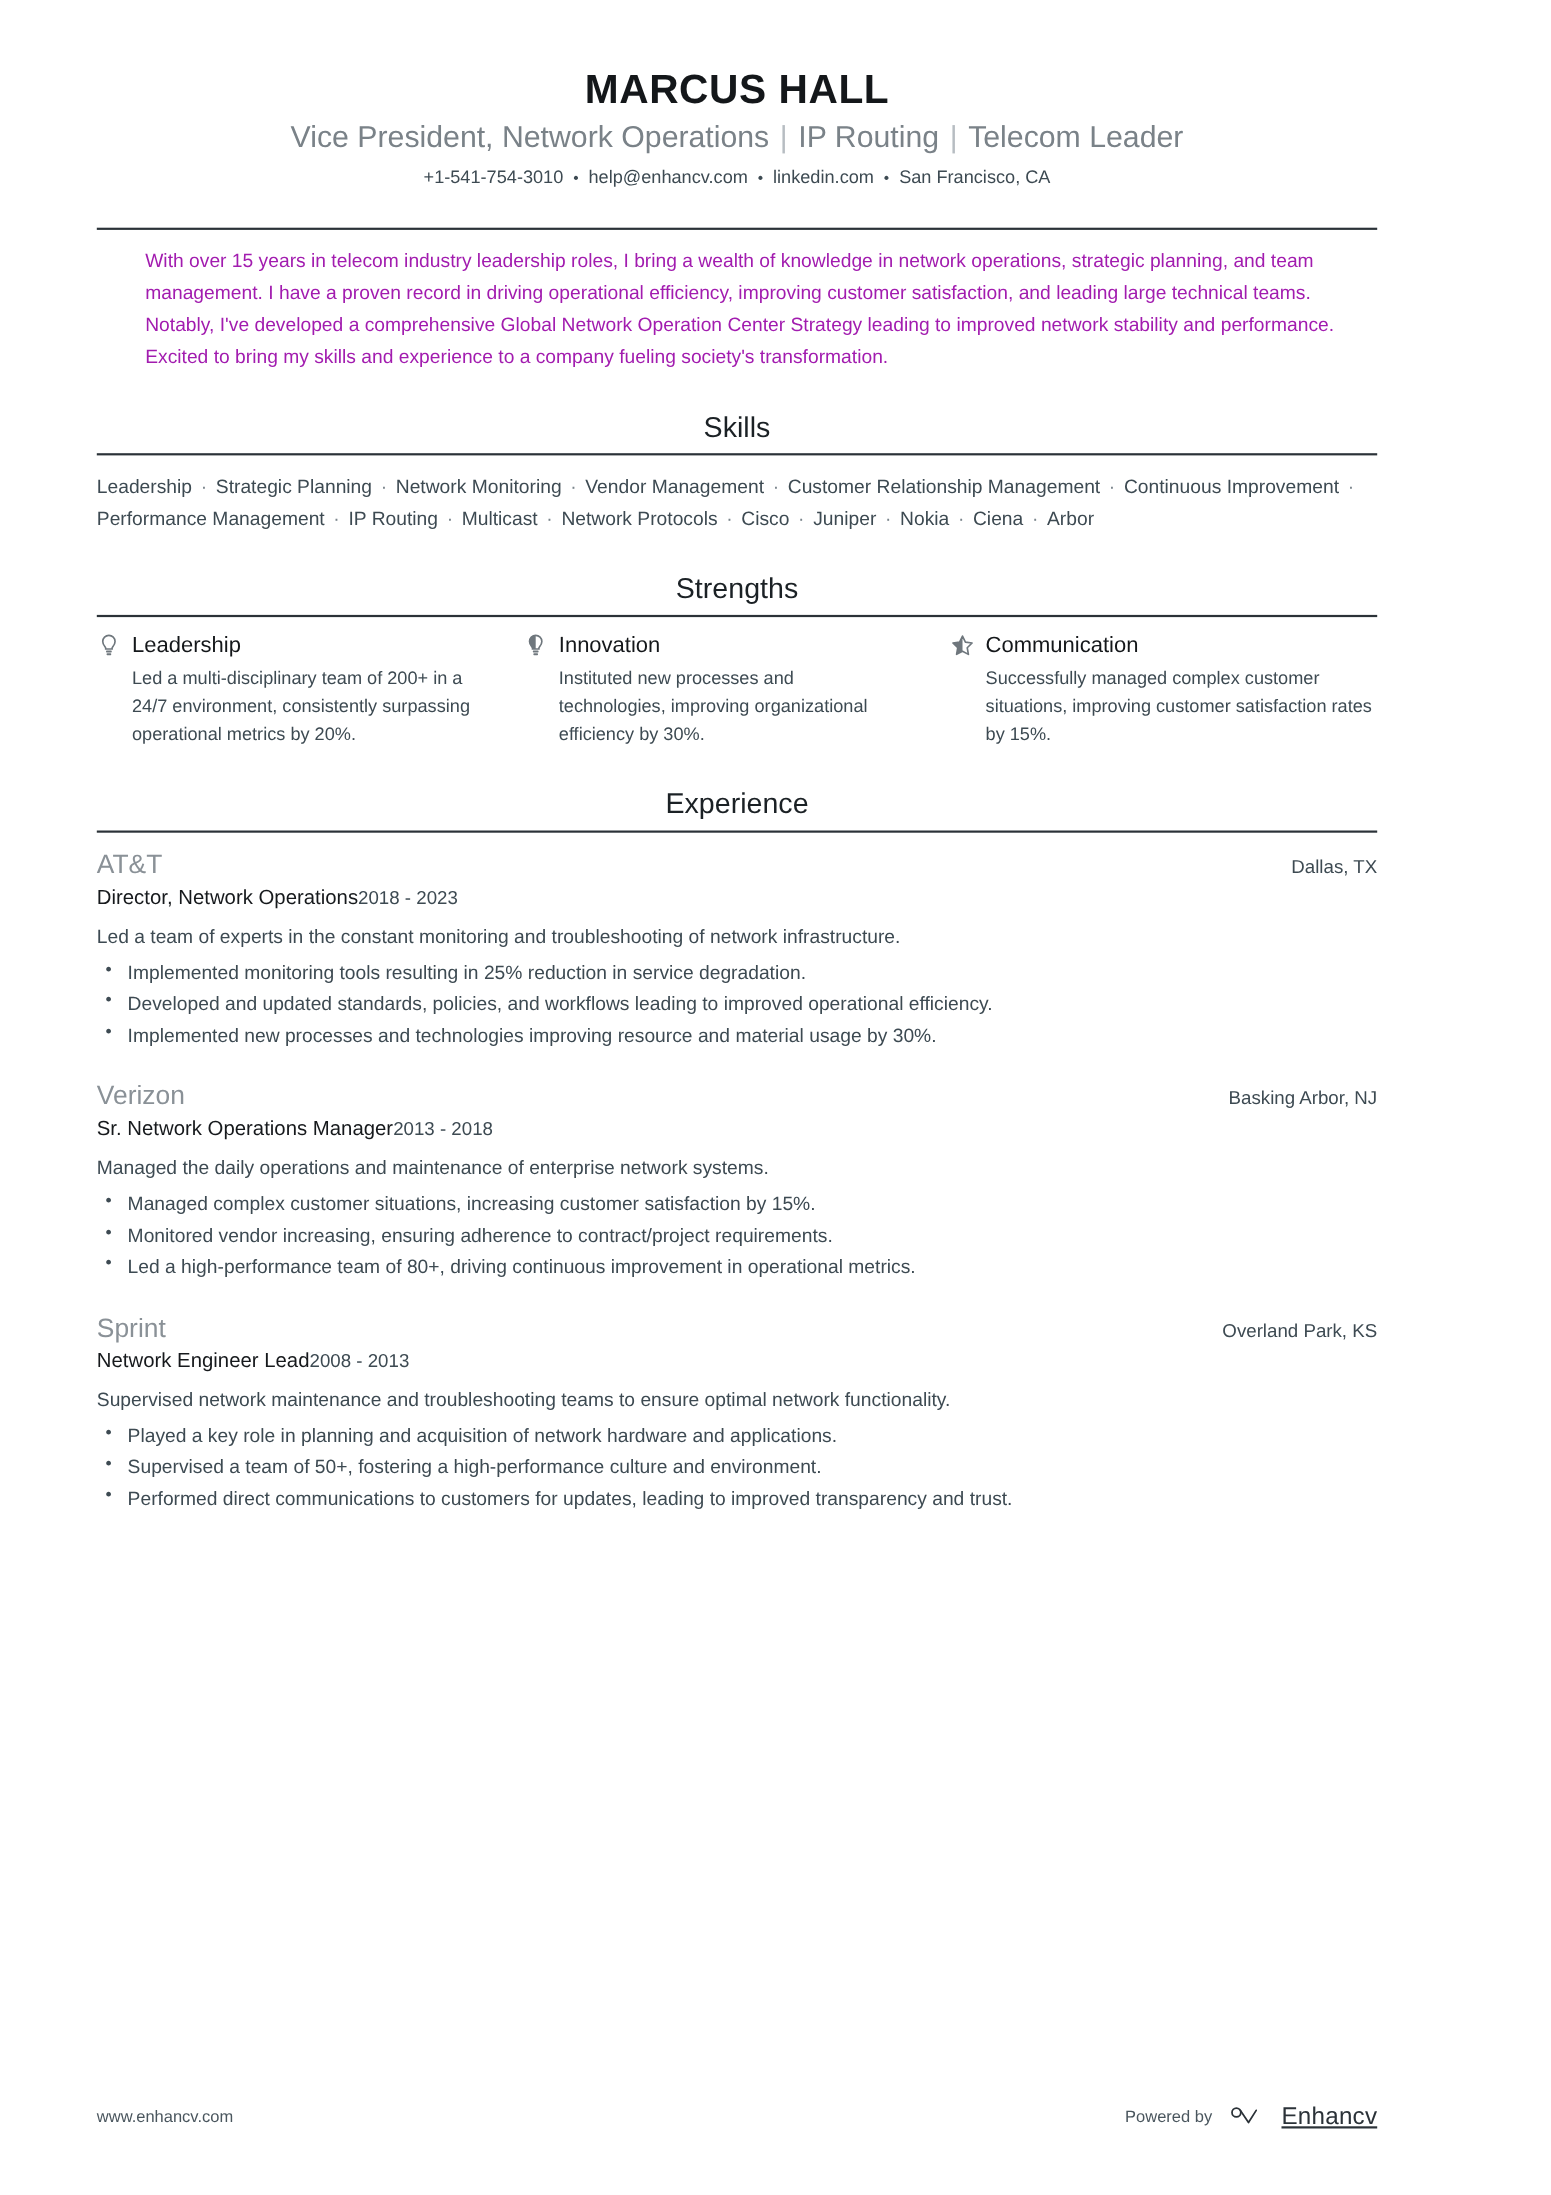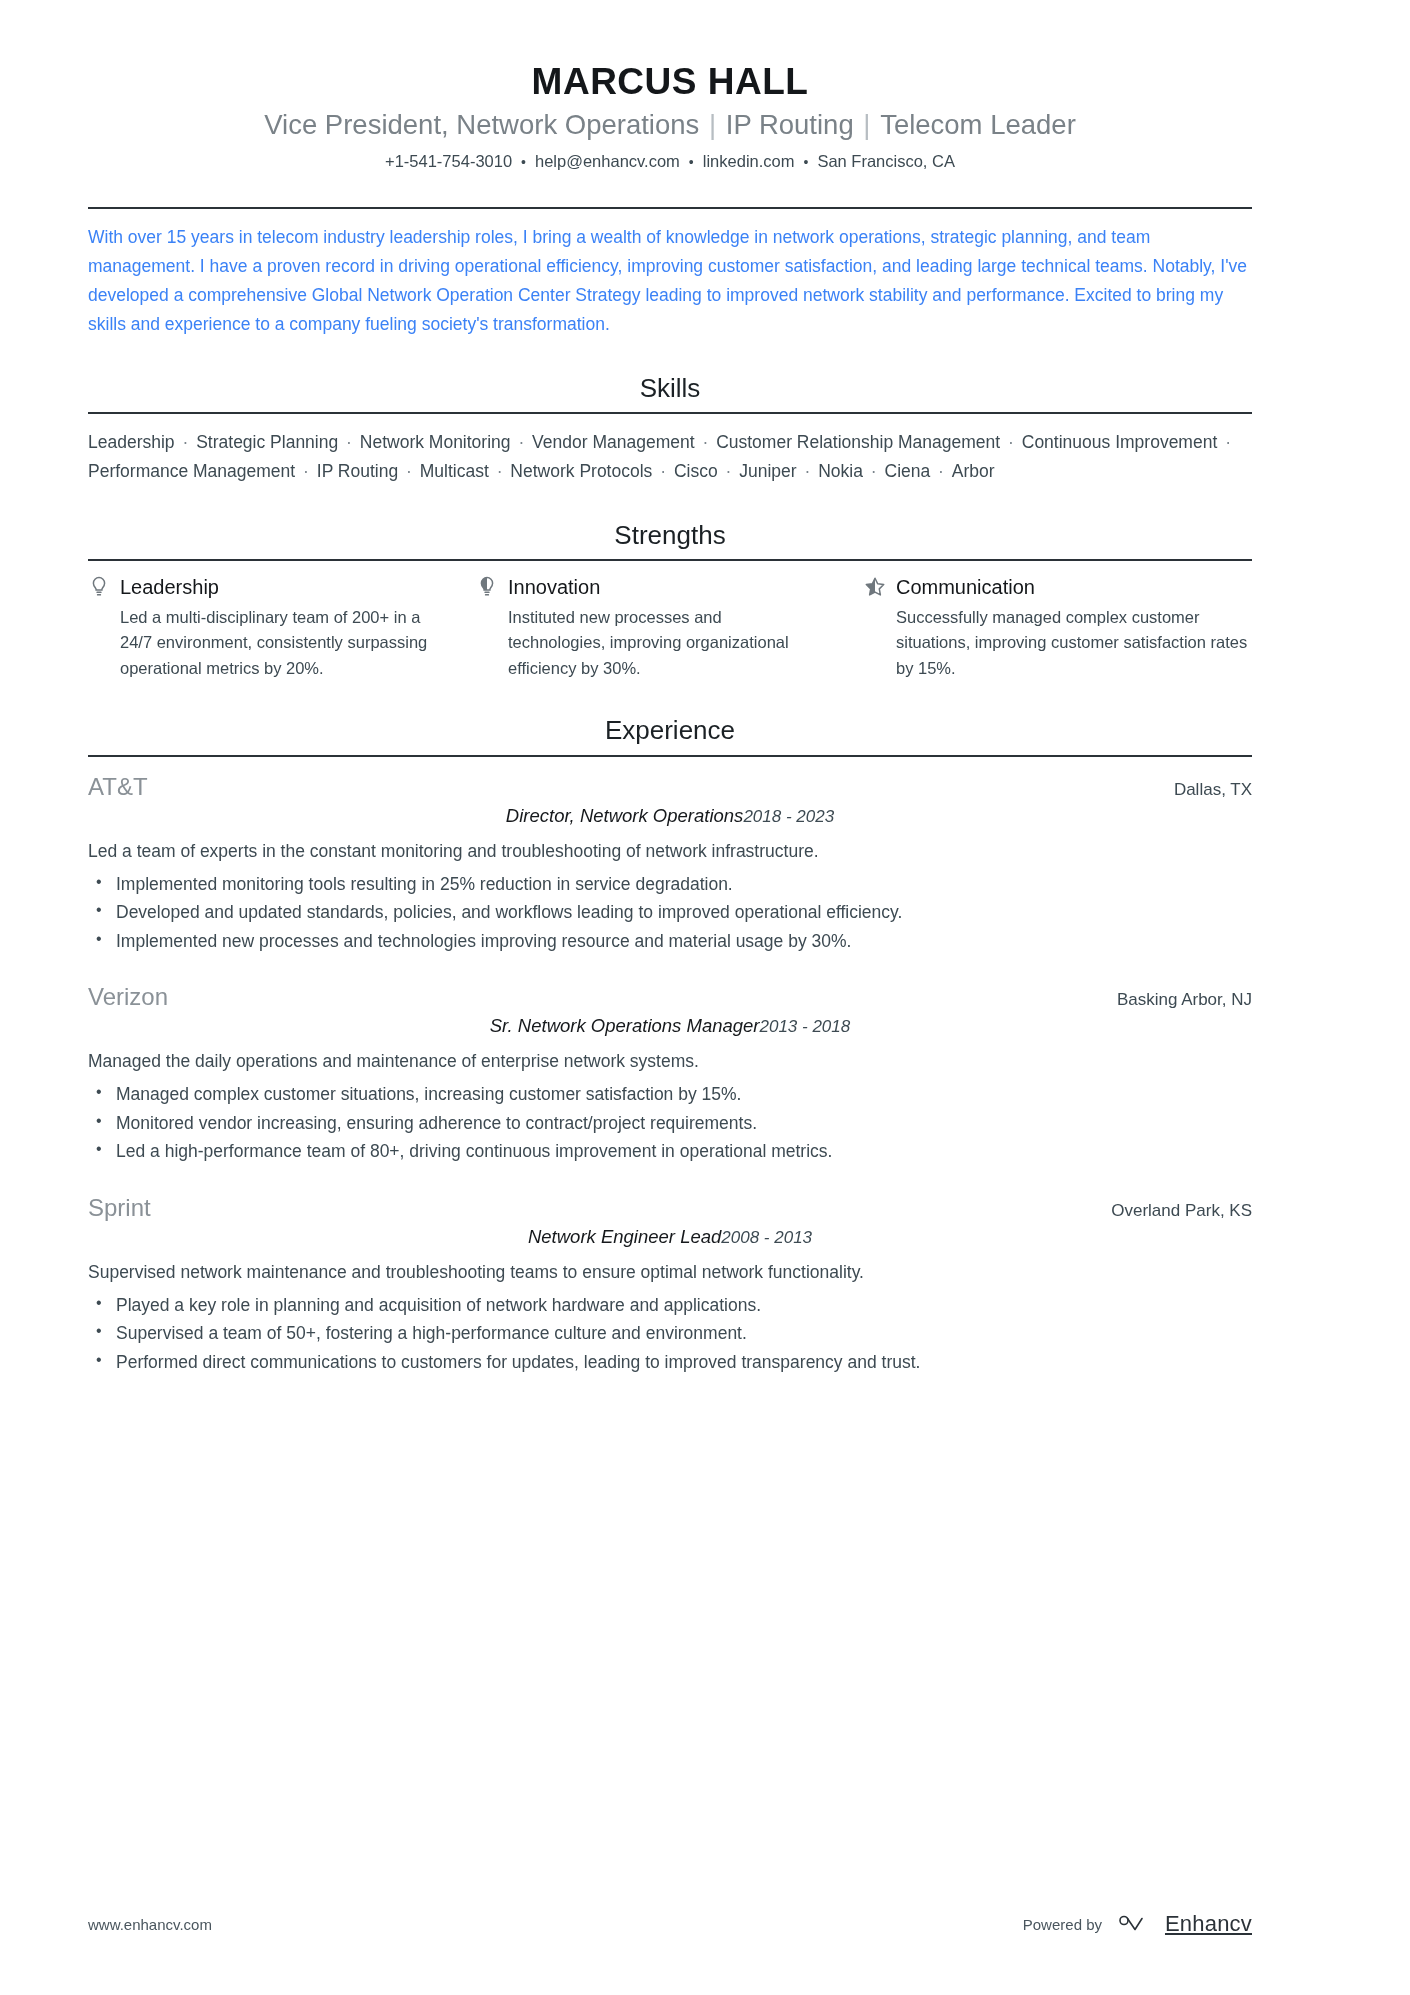--- a/index.html
+++ b/index.html
@@ -74,22 +74,23 @@
   .rule {
     border: 0;
     border-top: 2px solid #2b3238;
     margin: 0 0 14px 0;
   }
 
   
   .summary-text {
     font-size: 17.5px;
     line-height: 1.65;
-    color: #3b82f6;
+    color: #a21caf;
     text-align: left;
+    margin-left: 44px;
   }
 
   
   .skills-text {
     font-size: 17.5px;
     line-height: 1.65;
     color: #3d4a52;
   }
   .skills-text .sdot {
     color: #7b858c;
@@ -148,24 +149,23 @@
     color: #8a9197;
     line-height: 1.3;
   }
   .location {
     font-size: 17px;
     color: #3d4a52;
     line-height: 1.3;
   }
   .job-row2 {
     display: flex;
-    justify-content: center;
+    justify-content: flex-start;
     align-items: baseline;
     margin-top: 2px;
-    font-style: italic;
   }
   .role {
     font-size: 18.5px;
     color: #16191c;
     font-weight: 400;
     line-height: 1.35;
   }
   .dates {
     font-size: 17px;
     color: #3d4a52;

